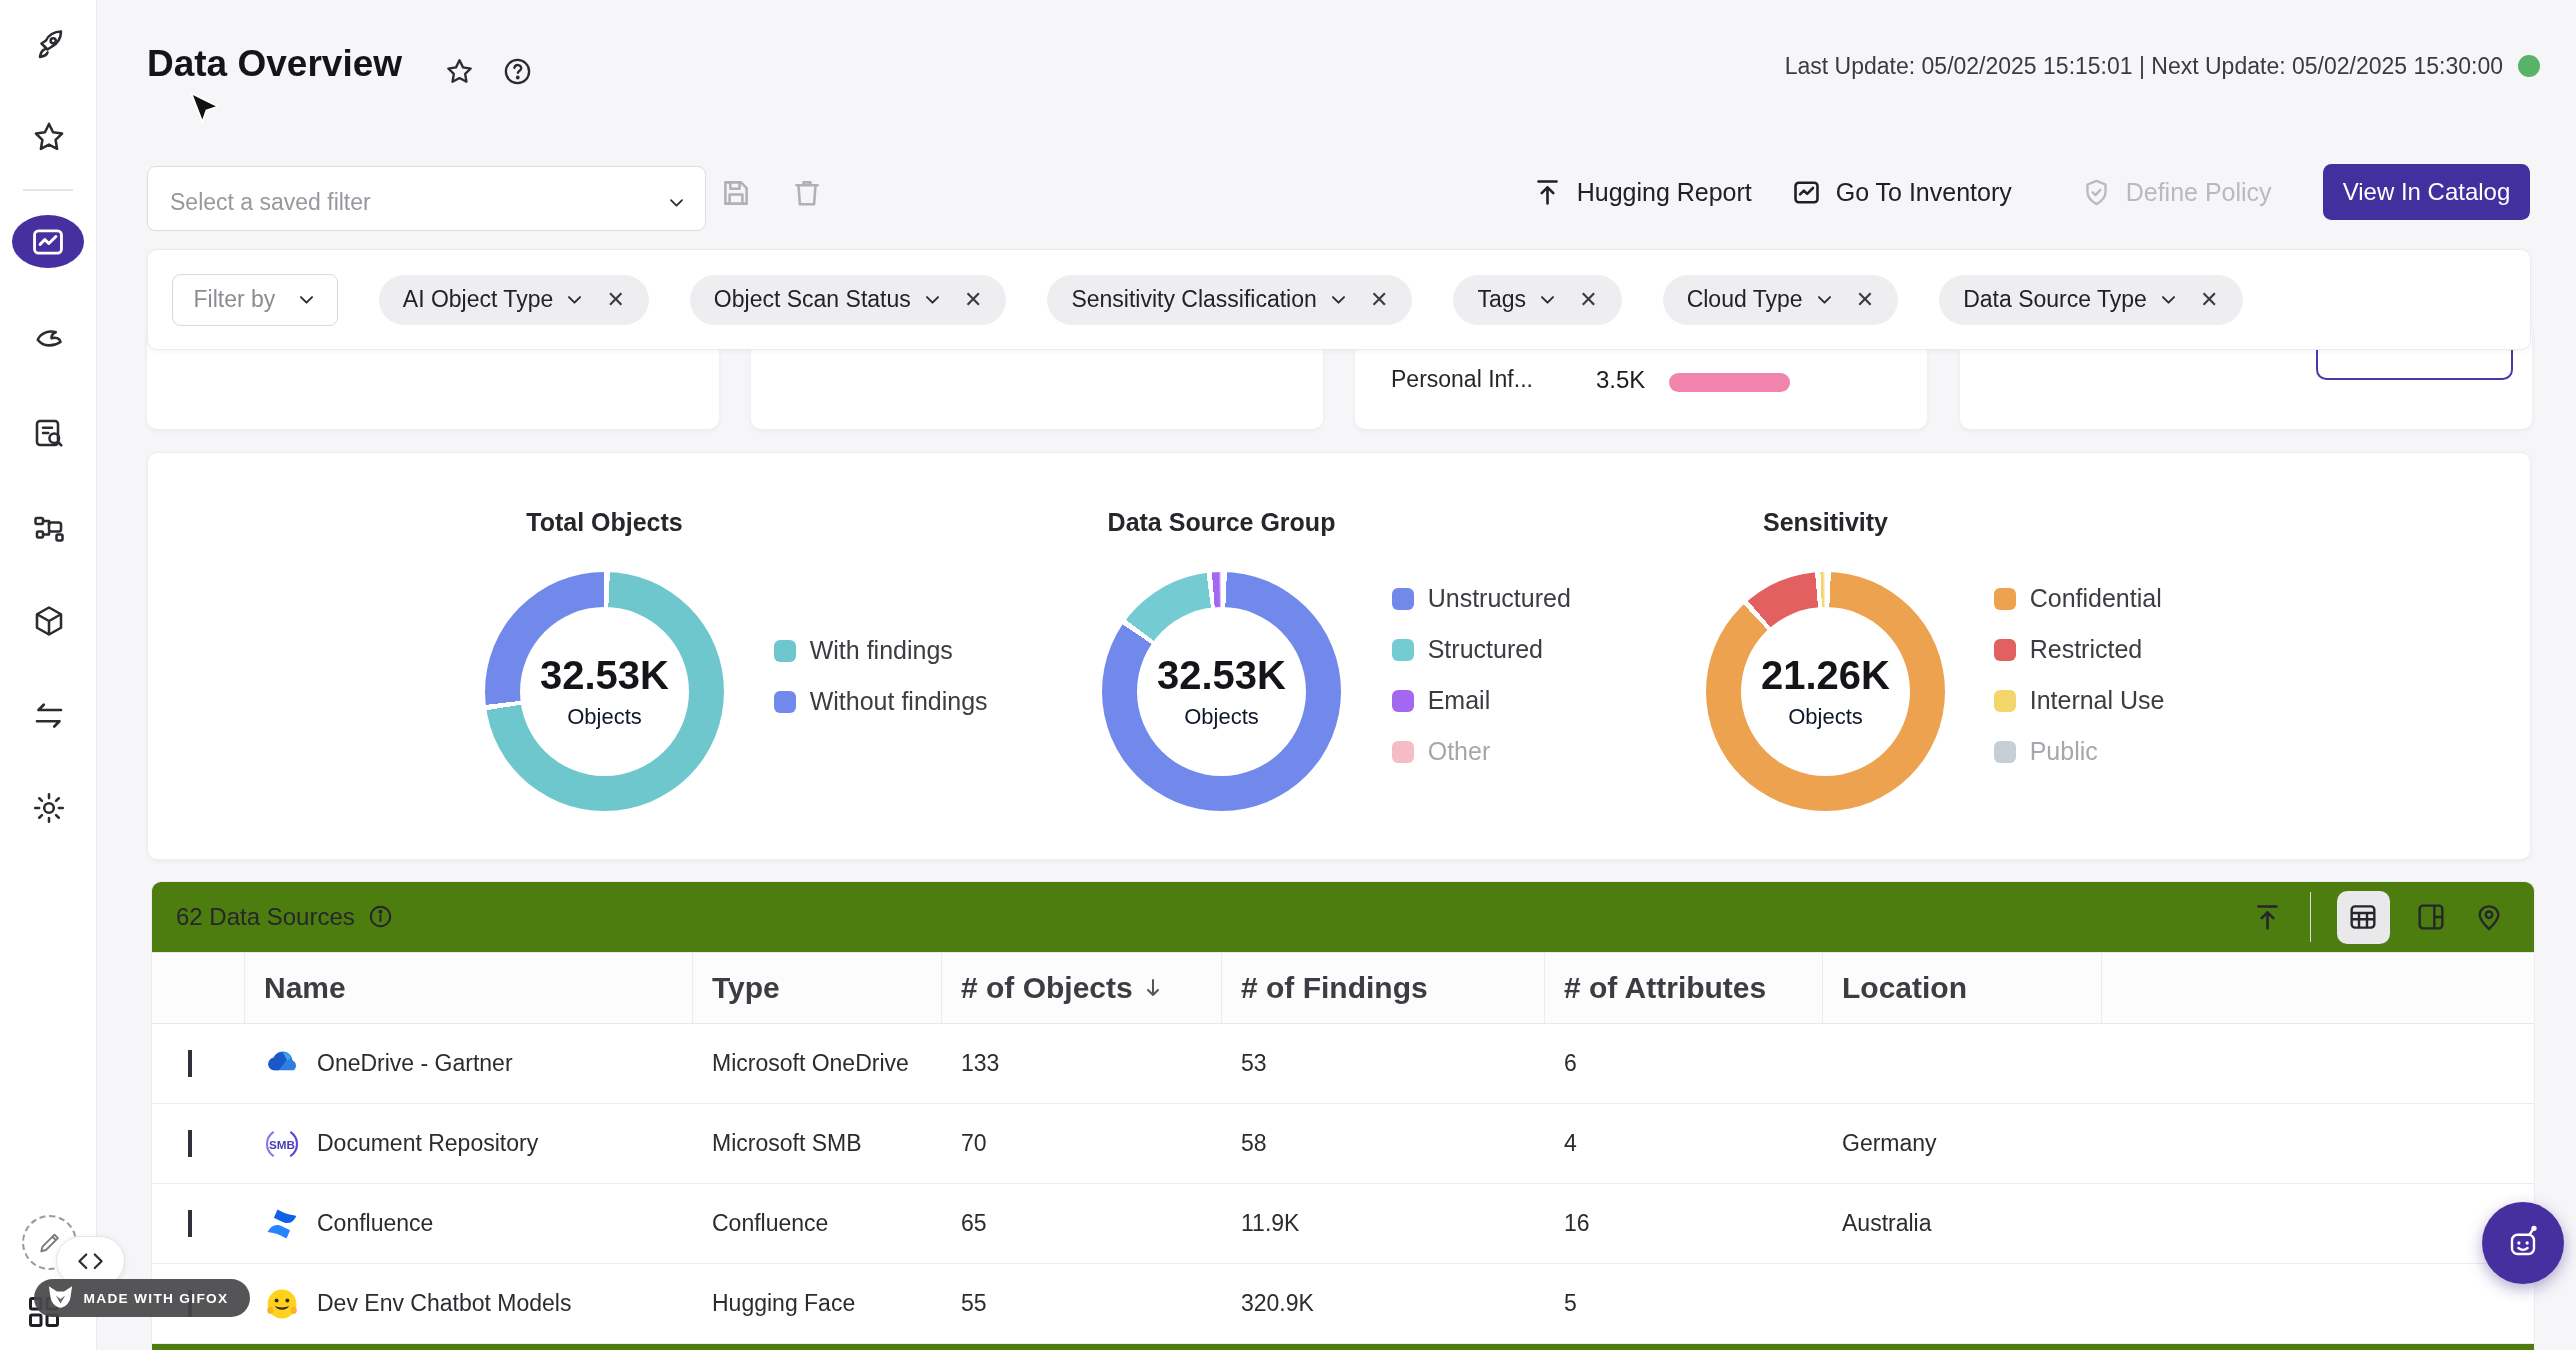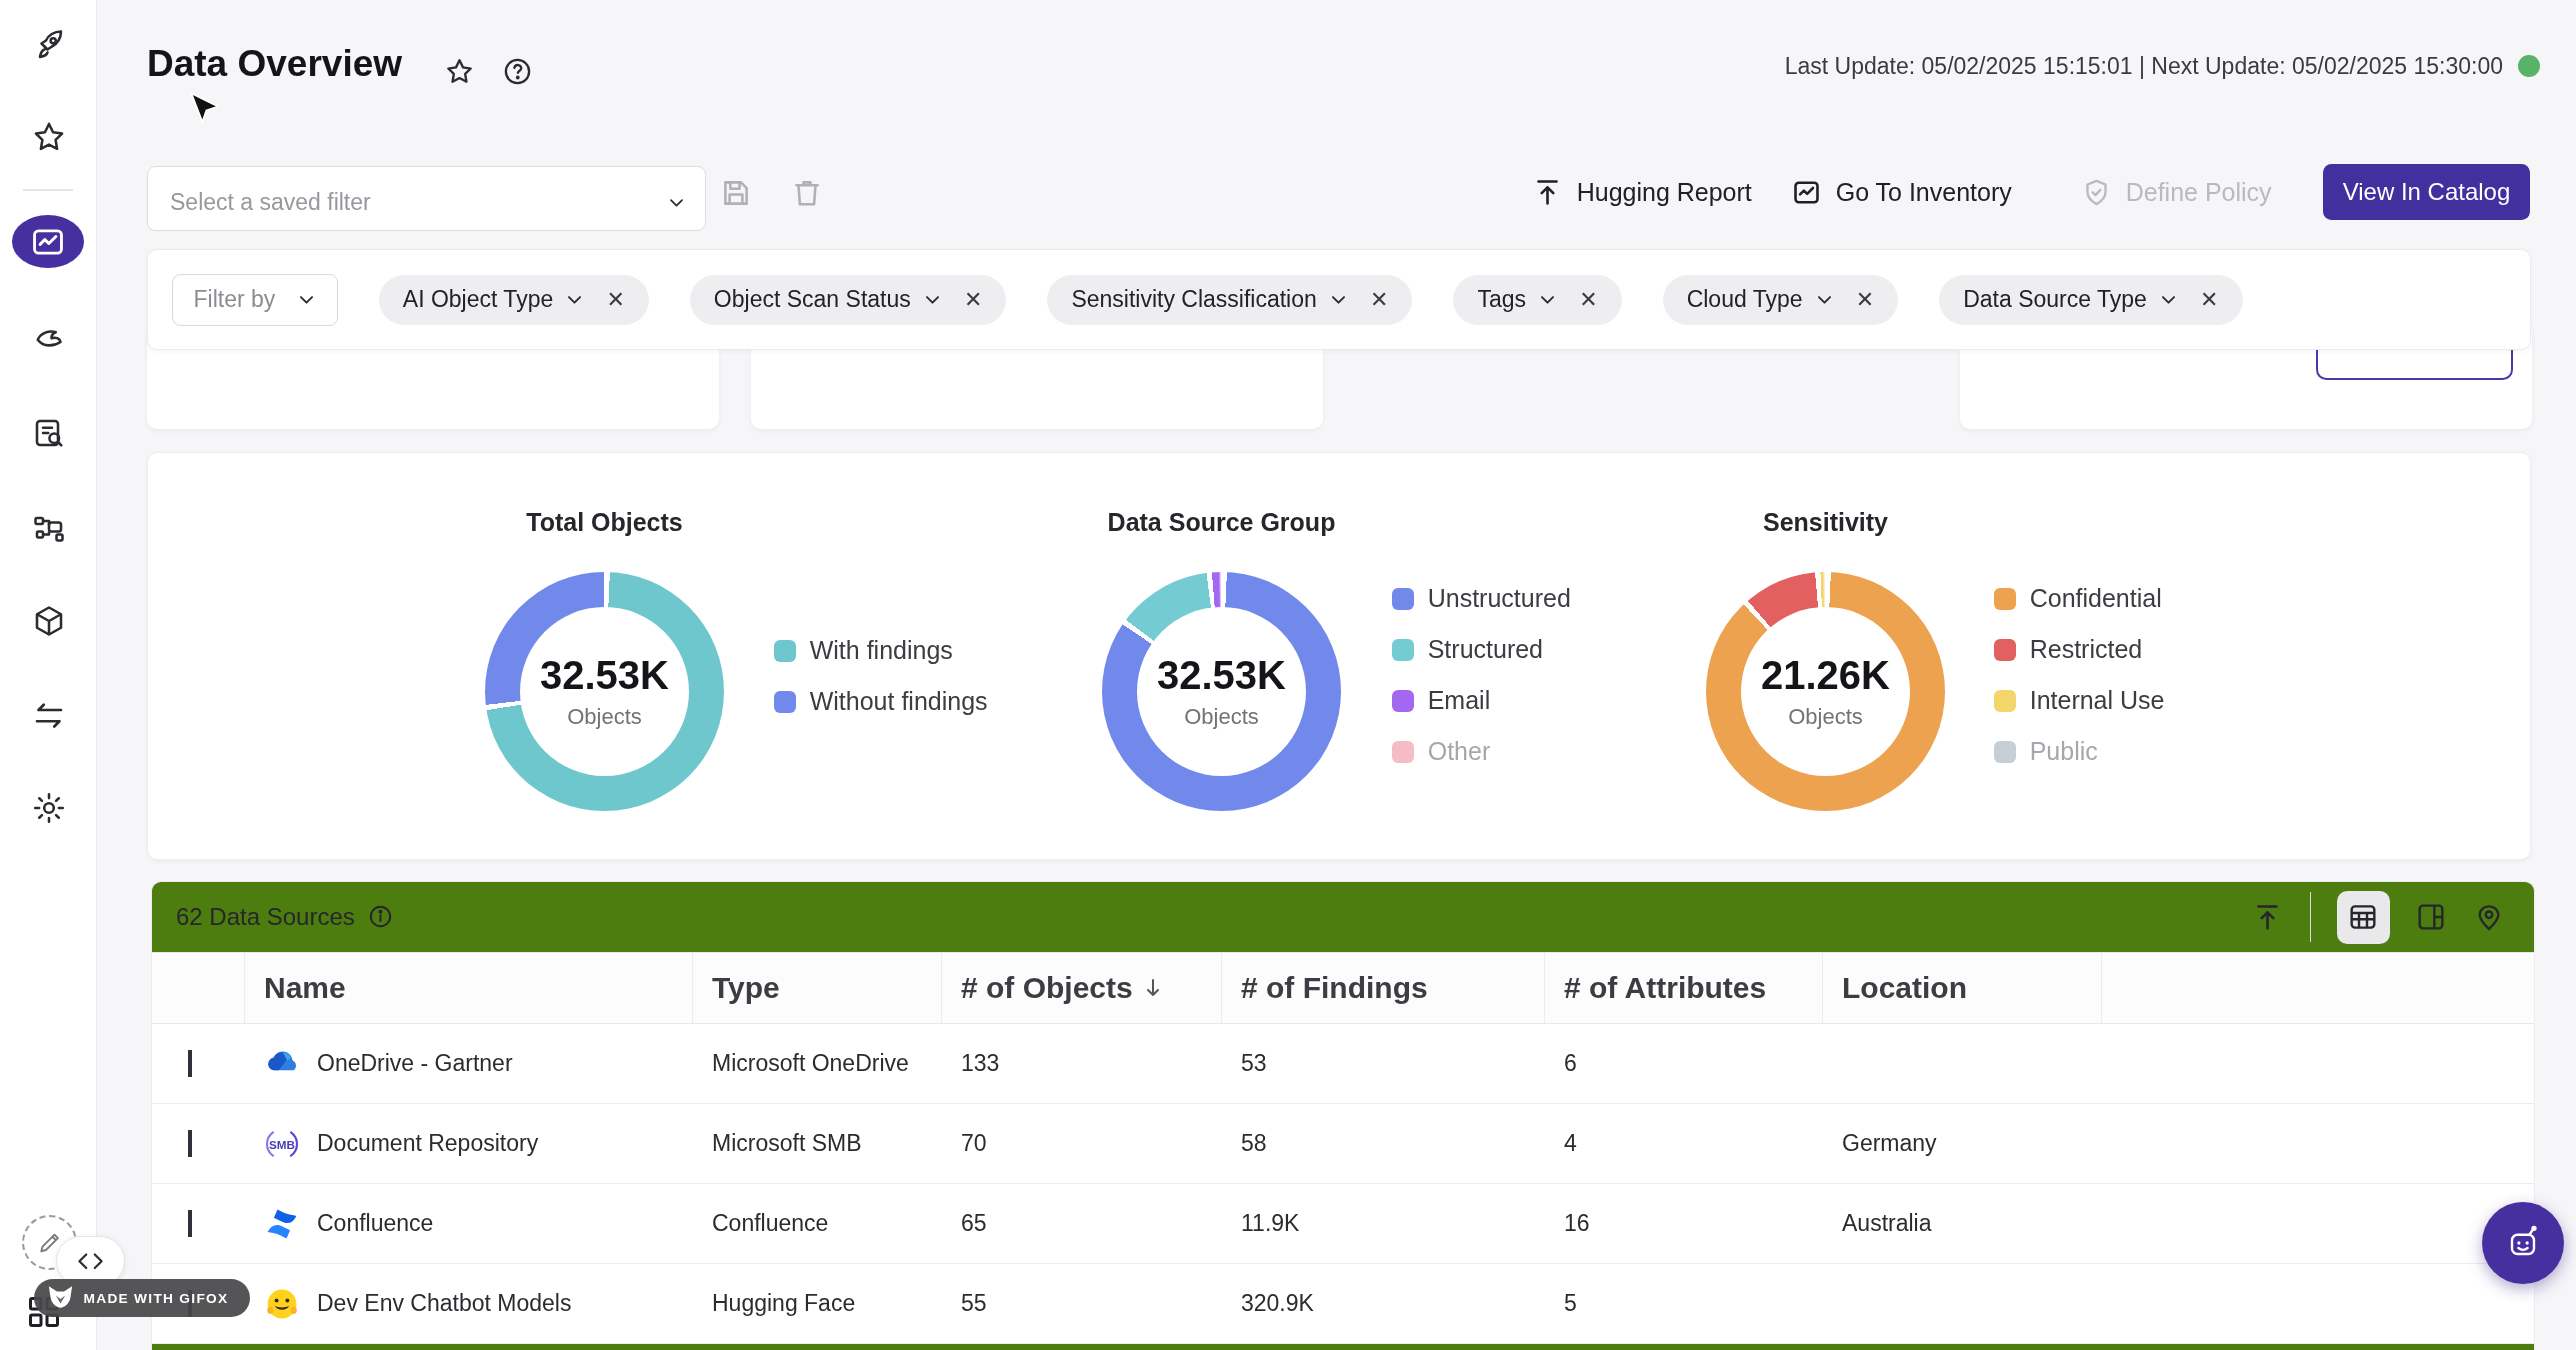--- a/index.html
+++ b/index.html
@@ -60,21 +60,21 @@
 
   
   .chartcard{position:absolute;left:147px;top:452px;width:2384px;height:408px;background:#fff;border:1.7px solid #ededf0;
              border-radius:10.2px;box-sizing:border-box;box-shadow:0 1.7px 5.1px rgba(20,20,40,.04);}
   .ctitle{position:absolute;width:239px;top:55px;text-align:center;font-size:25px;font-weight:600;color:#26262b;}
   .donut{position:absolute;top:119px;width:239px;height:239px;border-radius:50%;}
   .donut::after{content:"";position:absolute;left:35px;top:35px;width:169px;height:169px;background:#fff;border-radius:50%;}
   .dcenter{position:absolute;top:119px;width:239px;height:239px;display:flex;flex-direction:column;align-items:center;
            justify-content:center;z-index:2;}
   .dval{font-size:40px;font-weight:700;color:#141419;}
-  .dlab{font-size:22px;color:#737373;margin-top:5.1px;}
+  .dlab{font-size:22px;color:#0f172a;margin-top:5.1px;}
   .legend{position:absolute;display:flex;flex-direction:column;gap:22px;}
   .lrow{display:flex;align-items:center;gap:13.7px;height:29px;cursor:pointer;}
   .lsw{width:22px;height:22px;border-radius:6px;flex:none;}
   .ltx{font-size:25px;color:#3c3c42;white-space:nowrap;}
   .lrow.muted .ltx{color:#a6a6ad;}
 
   
   .tablecard{position:absolute;left:151px;top:881px;width:2384px;height:469px;background:#4d7c0f;border:1.7px solid #ededf0;
              border-bottom:none;border-radius:10.2px 10.2px 0 0;box-sizing:border-box;}
   .tc-head{position:relative;height:70px;}
@@ -245,20 +245,25 @@
         <path d="M9 11.8l2.2 2.2 3.8-4"></path>
       </svg>
     <span>Define Policy</span>
   </div>
   <div class="cta">
     <span>View In Catalog</span>
   </div>
 
   <div class="scard" style="left:147px"></div>
   <div class="scard" style="left:751px"></div>
+  <div class="scard" style="left:1355px">
+    <span class="lbl">Personal Inf...</span>
+    <span class="val">3.5K</span>
+    <span class="bar" style="background: rgb(242, 133, 174);"></span>
+  </div>
   <div class="scard" style="left:1960px">
     <span class="ghostbtn"></span>
   </div>
 
   <div class="filterbar">
     <div class="filterby">
       <span>Filter by</span>
       <svg class="chev" viewBox="0 0 24 24" fill="none" stroke="currentColor" stroke-width="2.4" stroke-linecap="round" stroke-linejoin="round">
           <path d="M5 9l7 7 7-7"></path>
         </svg>

